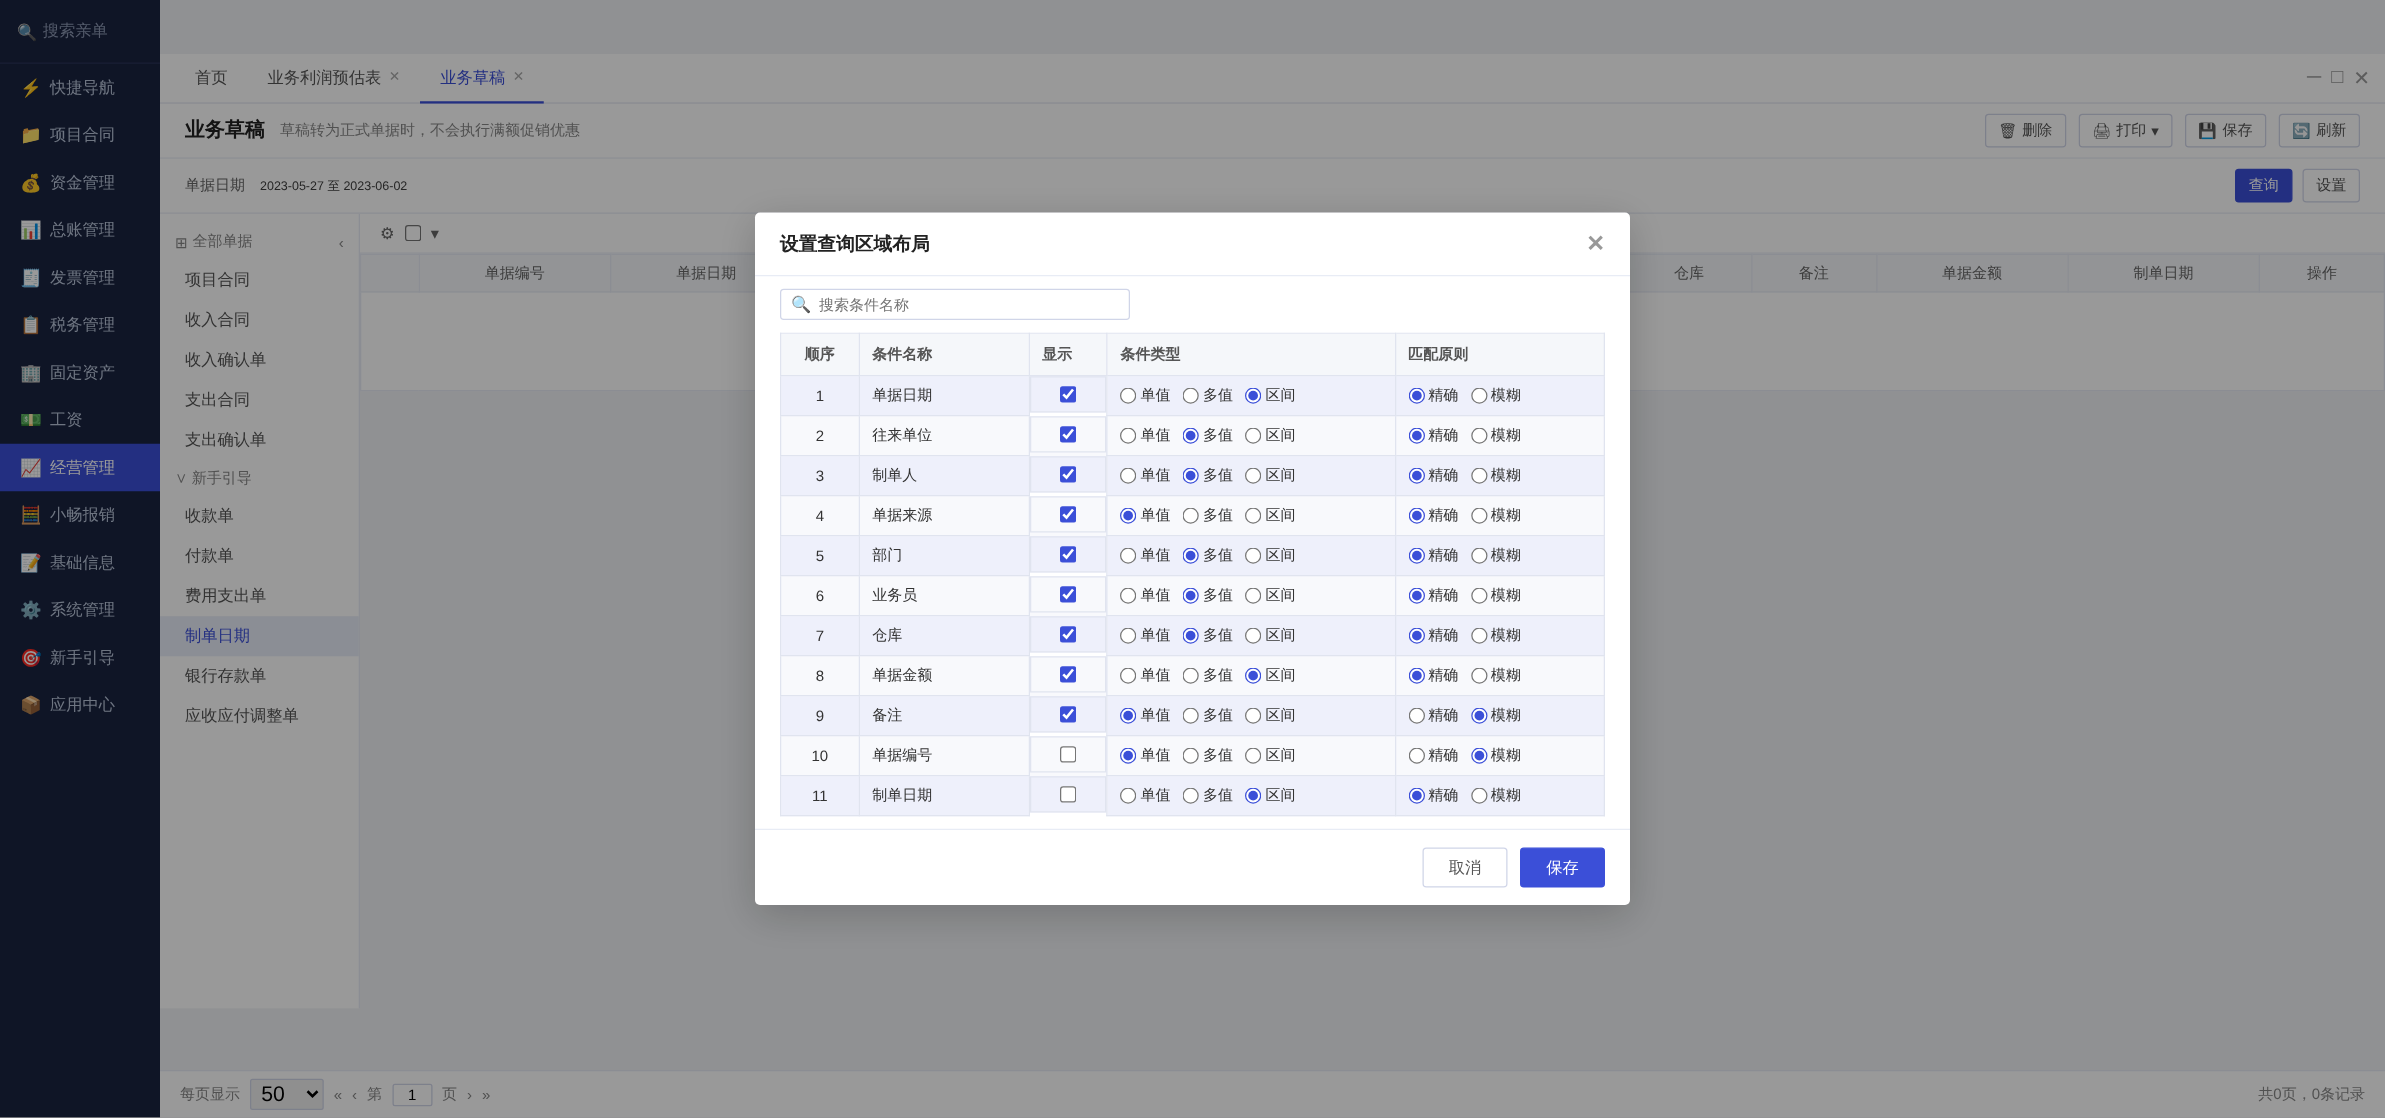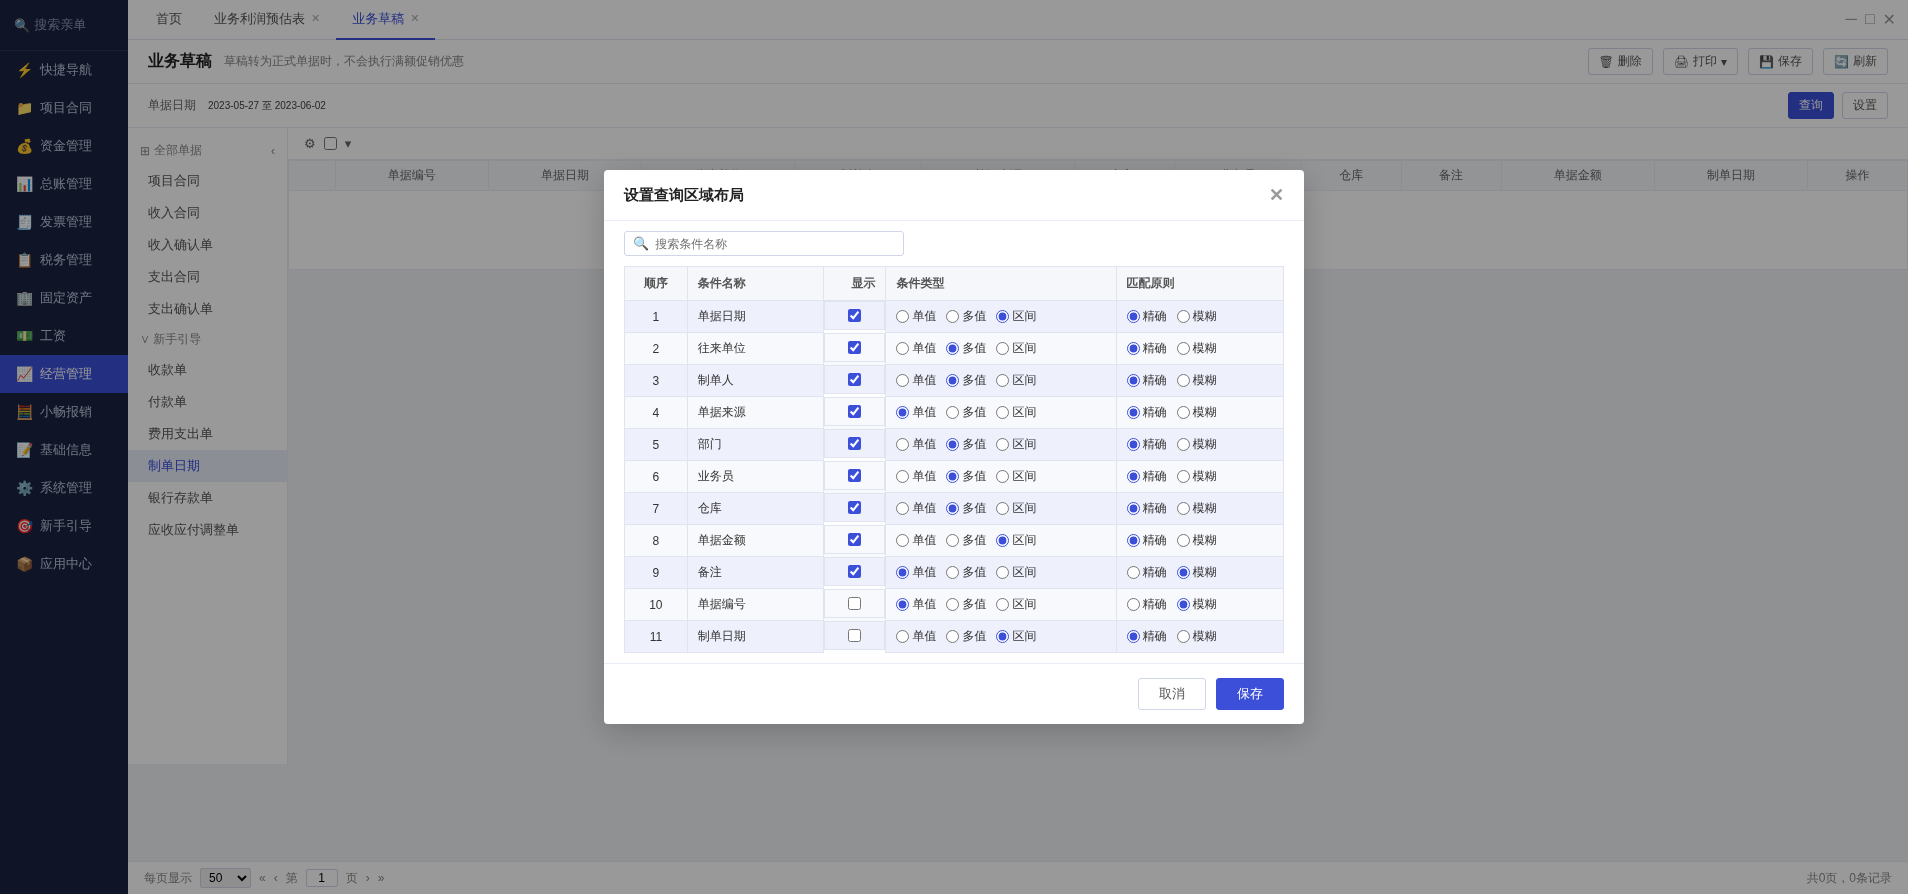--- a/index.html
+++ b/index.html
@@ -33,20 +33,21 @@
     .sidebar-item .icon { font-size: 14px; width: 16px; text-align: center; }
 
     
     .main {
       flex: 1;
       display: flex;
       flex-direction: column;
       background: #f0f2f5;
       height: 764px;
       overflow: hidden;
+      margin-top: 43px;
     }
 
     
     .tab-bar {
       display: flex; align-items: center;
       background: #fff;
       border-bottom: 1px solid #e0e4ef;
       padding: 0 12px;
       height: 40px;
       gap: 0;
@@ -435,21 +436,21 @@
               <td colspan="13" style="text-align:center; padding:30px; color:#999; font-size:13px;">未找到任何业务草稿</td>
             </tr>
           </tbody>
         </table>
       </div>
     </div>
   </div>
 
   <div class="table-footer">
     <span>每页显示</span>
-    <select style="font-size:12px; border:1px solid #d0d5e8; padding:1px 4px; border-radius:2px;">
+    <select style="font-size:17px; border:1px solid #d0d5e8; padding:1px 4px; border-radius:2px;">
       <option>50</option>
       <option>100</option>
     </select>
     <span style="cursor:pointer;">«</span>
     <span style="cursor:pointer;">‹</span>
     <span>第</span>
     <input type="text" value="1" style="width: 32px; text-align: center; border: 1px solid rgb(208, 213, 232); padding: 1px 4px; font-size: 12px; border-radius: 2px;">
     <span>页</span>
     <span style="cursor:pointer;">›</span>
     <span style="cursor:pointer;">»</span>
@@ -471,21 +472,21 @@
         <input type="text" style="border: none; outline: none; font-size: 12px; font-family: &quot;Microsoft YaHei&quot;, Arial, sans-serif; width: 200px;" placeholder="搜索条件名称">
       </div>
     </div>
 
     <div class="dialog-table-wrap">
       <table class="dialog-table">
         <thead>
           <tr>
             <th style="width:60px; text-align:center;">顺序</th>
             <th style="width:130px;">条件名称</th>
-            <th style="width:60px; text-align:right;">显示</th>
+            <th style="width:60px; text-align:left;">显示</th>
             <th style="width:220px;">条件类型</th>
             <th style="width:160px;">匹配原则</th>
           </tr>
         </thead>
         <tbody id="dialog-table-body">
         <tr class="highlight">
               <td class="seq-num">1</td>
               <td>单据日期</td>
               <td class="checkbox-cell">
                 <input type="checkbox" checked="" style="">

